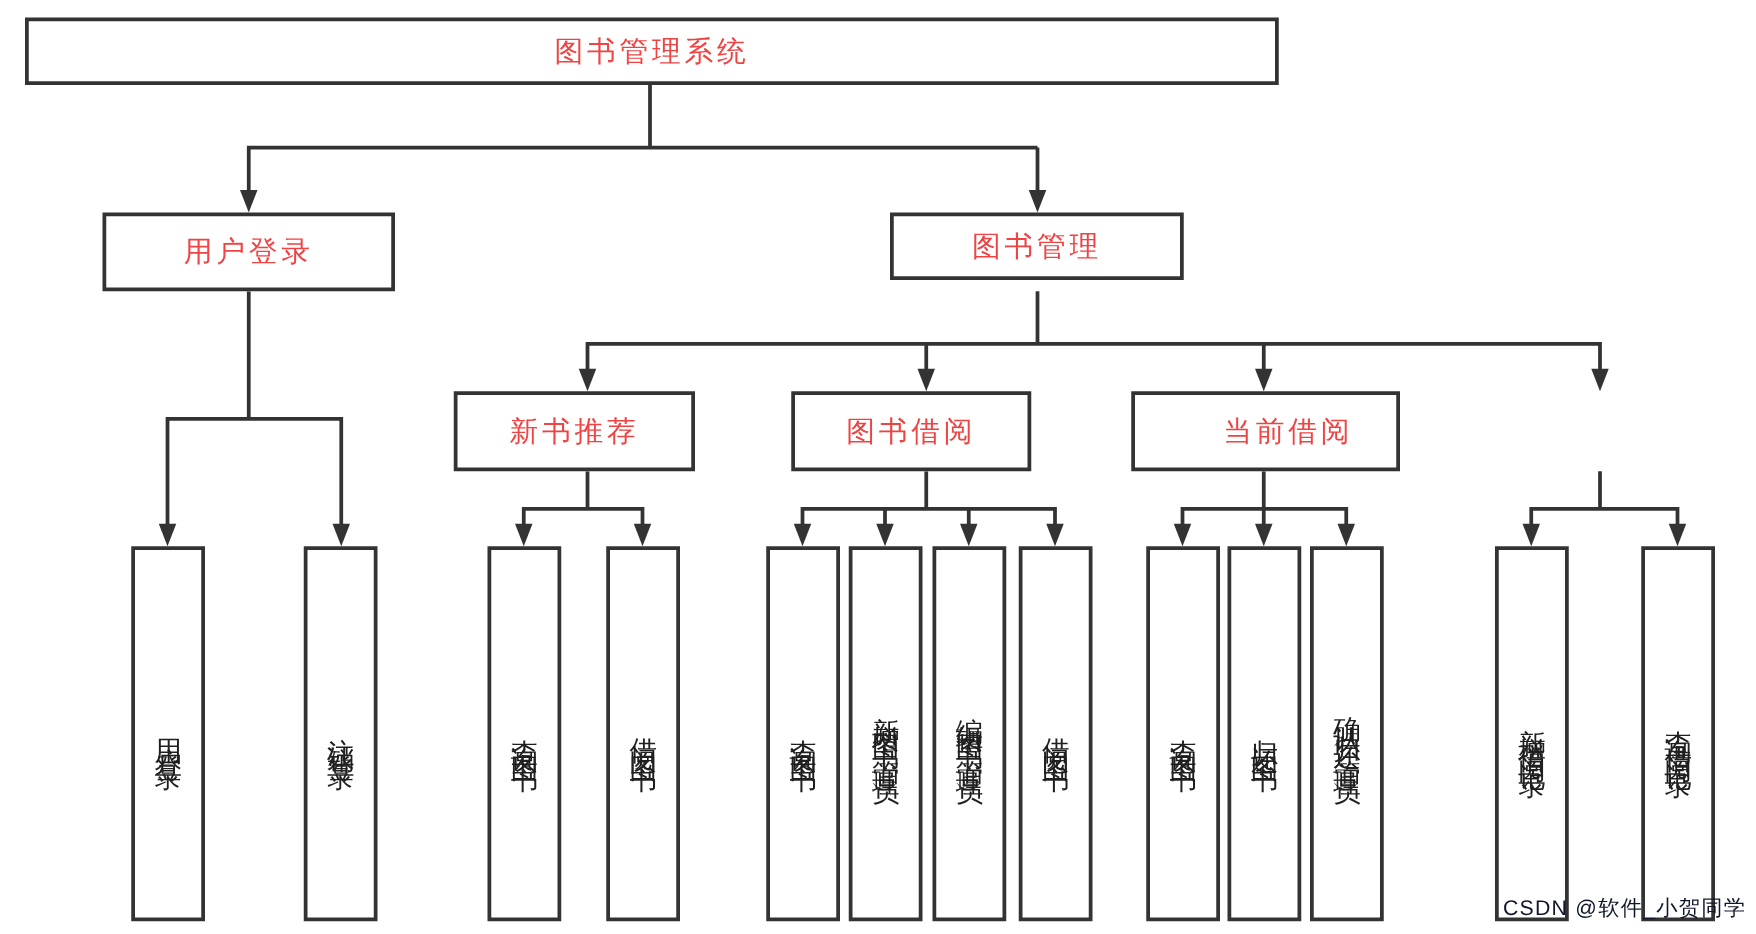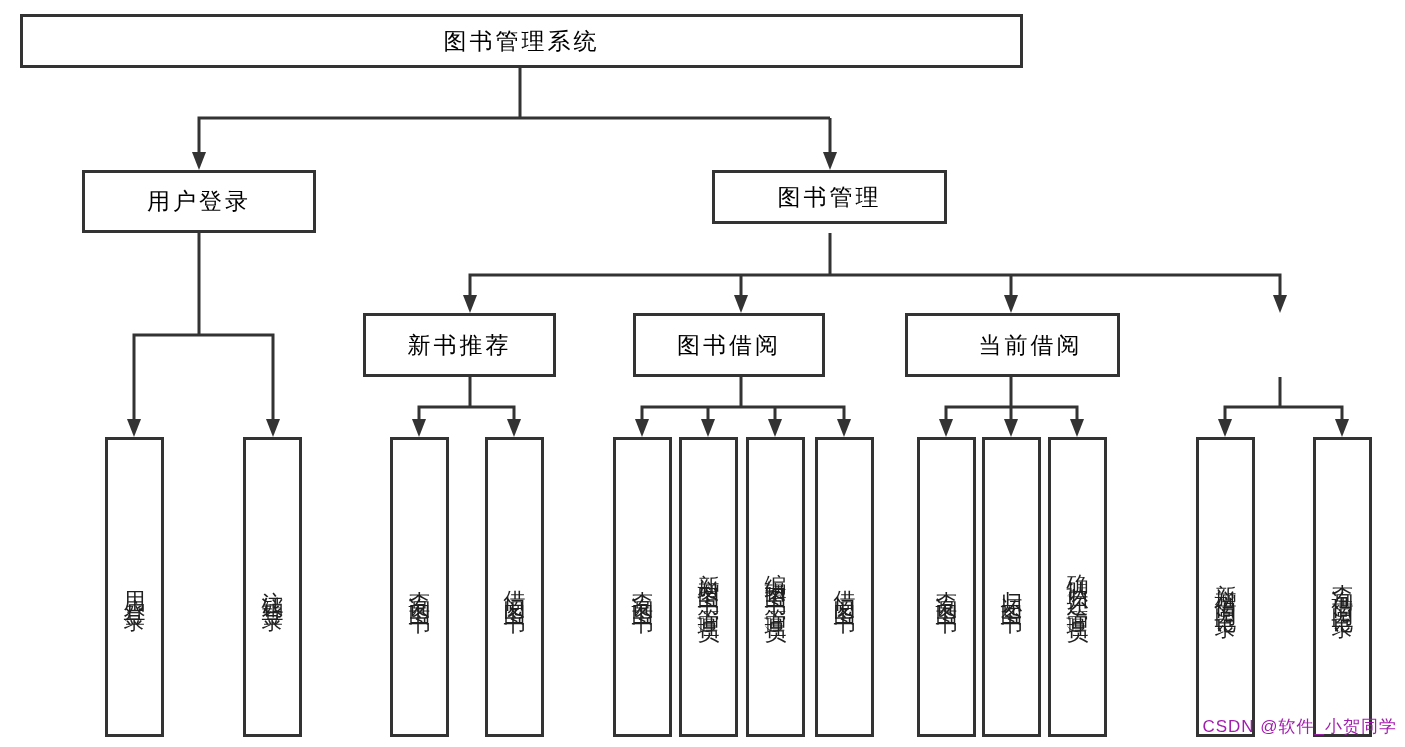--- a/index.html
+++ b/index.html
@@ -26,21 +26,21 @@
     box-sizing: border-box;
     border: 3px solid #333333;
     background: #ffffff;
     display: flex;
     align-items: center;
     justify-content: center;
     z-index: 2;
   }
   .node .hlabel {
     font-size: 23px;
-    color: #000000;
+    color: #ef4444;
     letter-spacing: 3px;
     white-space: nowrap;
     line-height: 1;
   }
   .leaf {
     position: absolute;
     box-sizing: border-box;
     border: 3px solid #333333;
     background: #ffffff;
     top: 437px;
@@ -59,21 +59,21 @@
     letter-spacing: 7px;
     line-height: 1;
     white-space: nowrap;
   }
   .watermark {
     position: absolute;
     right: 8px;
     top: 715px;
     font-size: 17px;
     letter-spacing: 1px;
-    color: #a21caf;
+    color: #0f172a;
     z-index: 3;
     white-space: nowrap;
   }
 </style>
 </head>
 <body>
 
 <div id="canvas">
 
   <svg id="wires" viewBox="0 0 1405 747" xmlns="http://www.w3.org/2000/svg">

